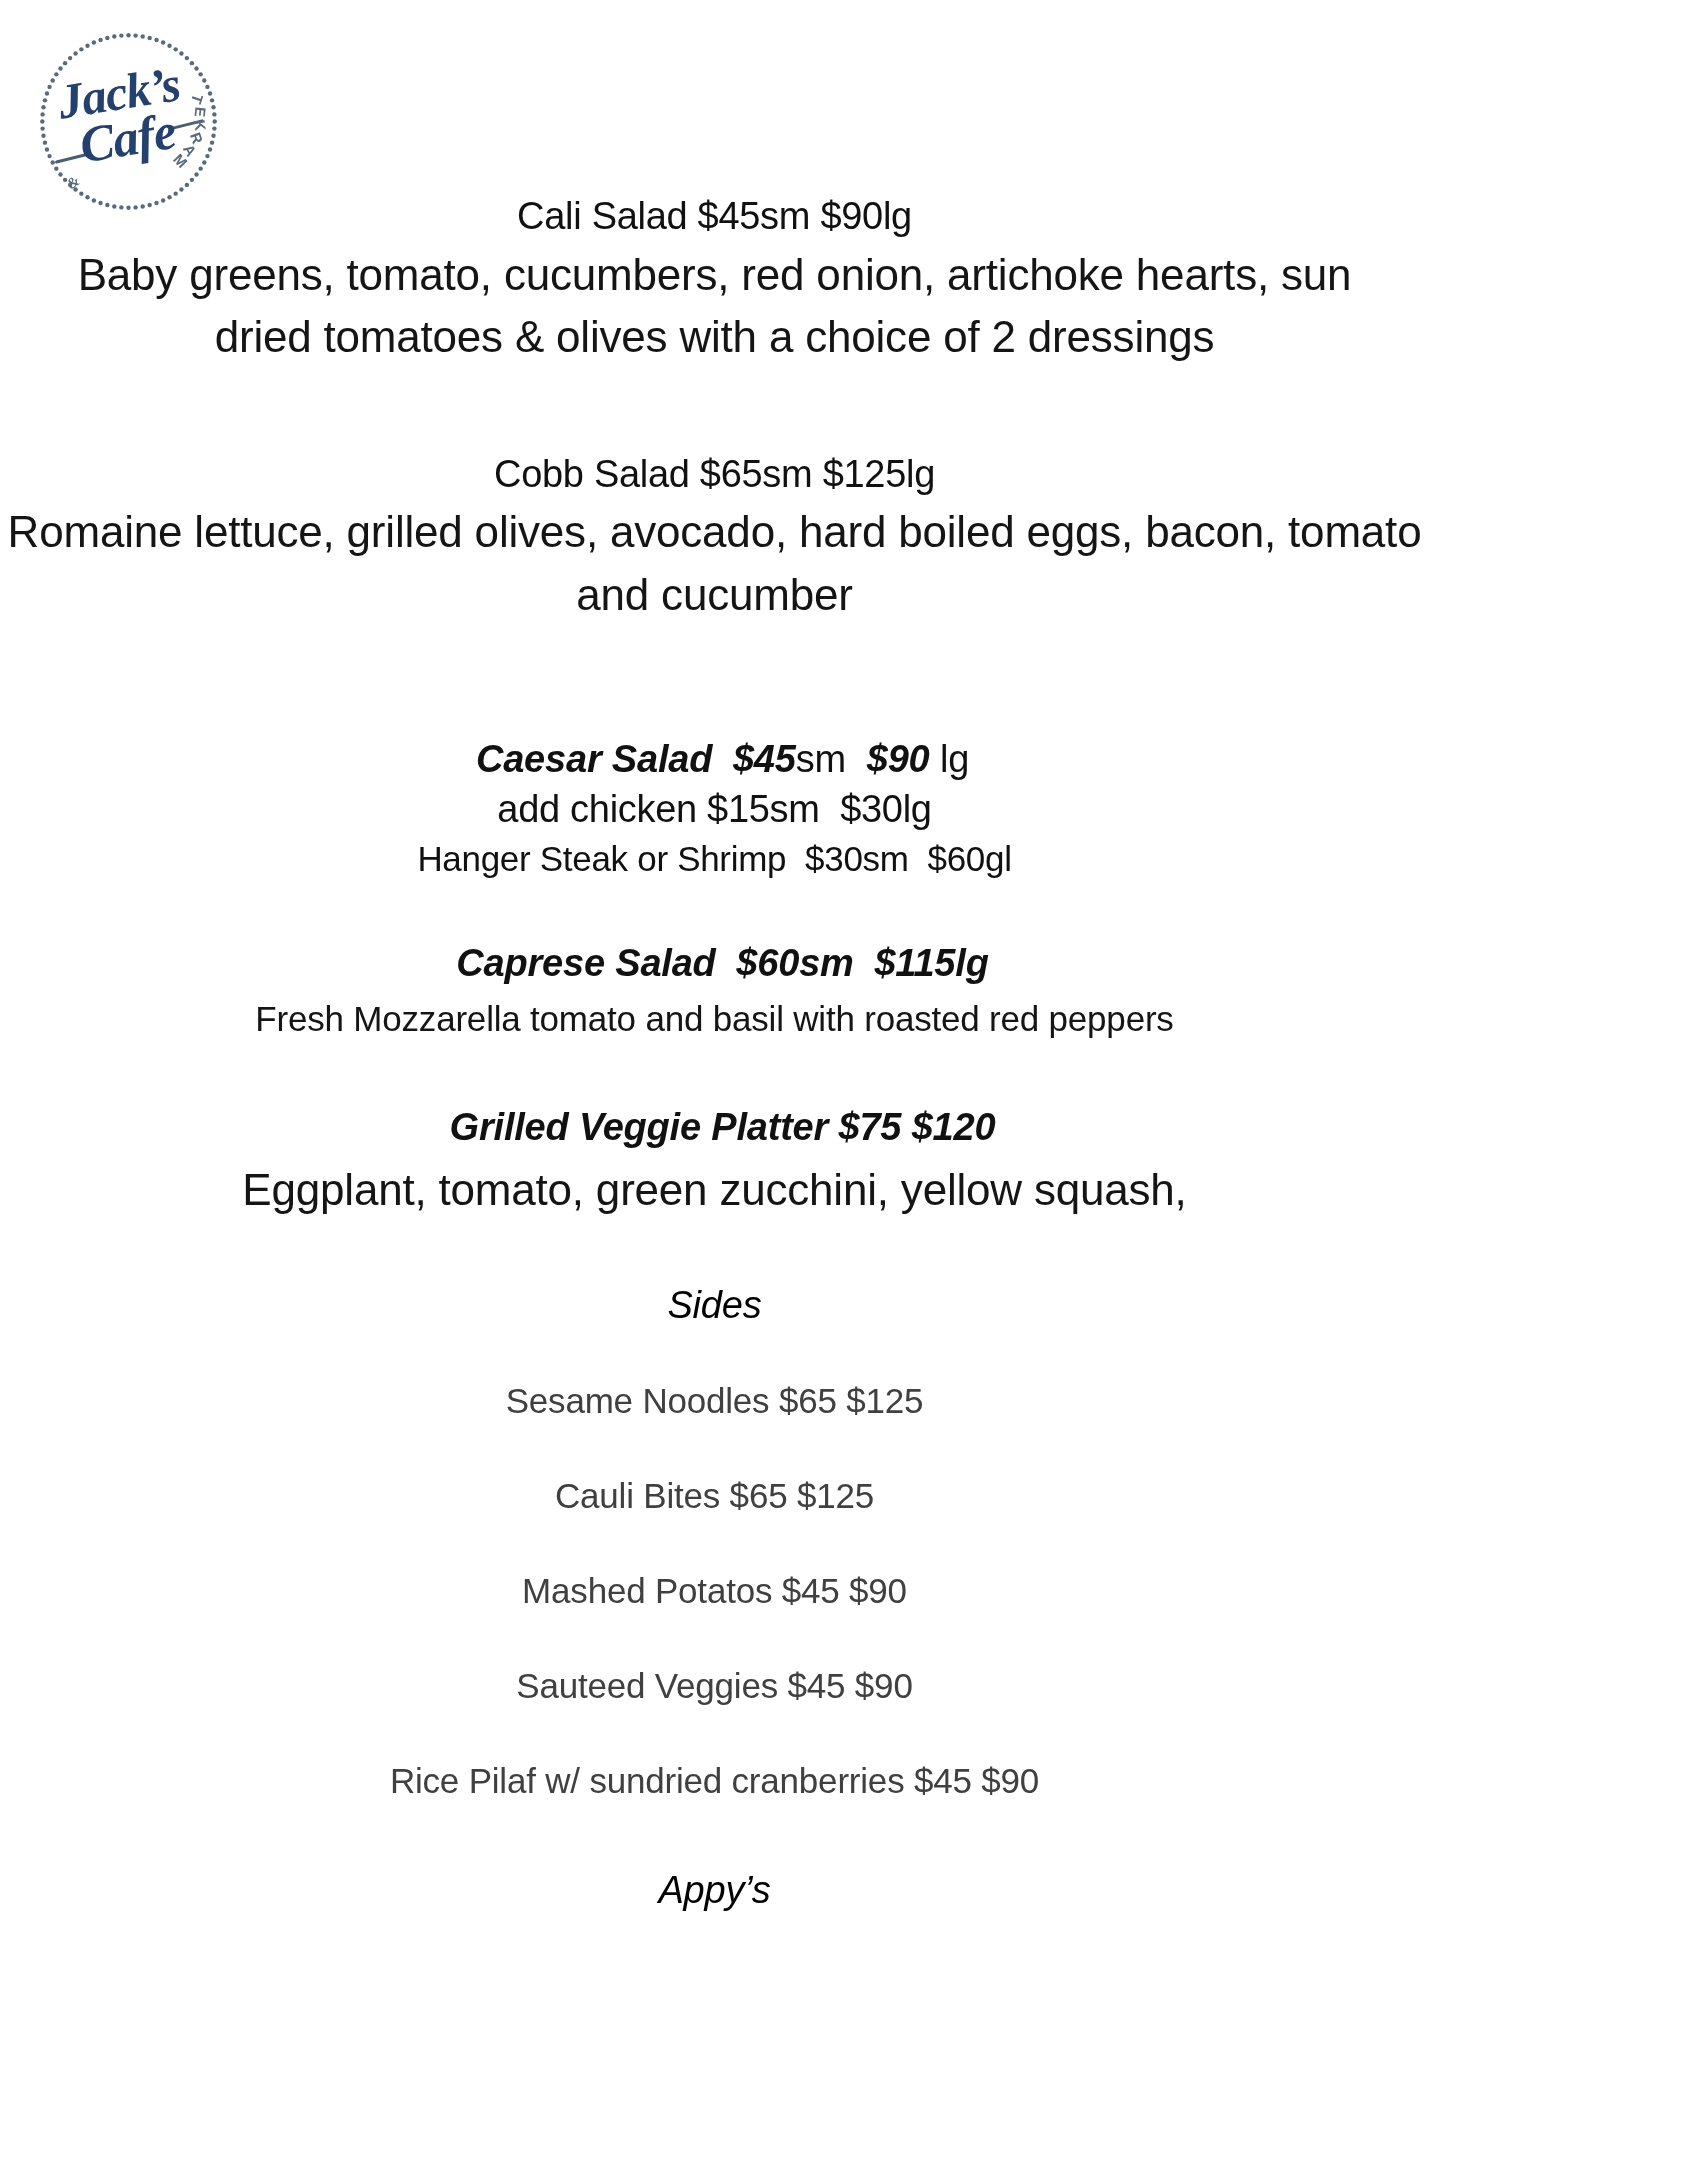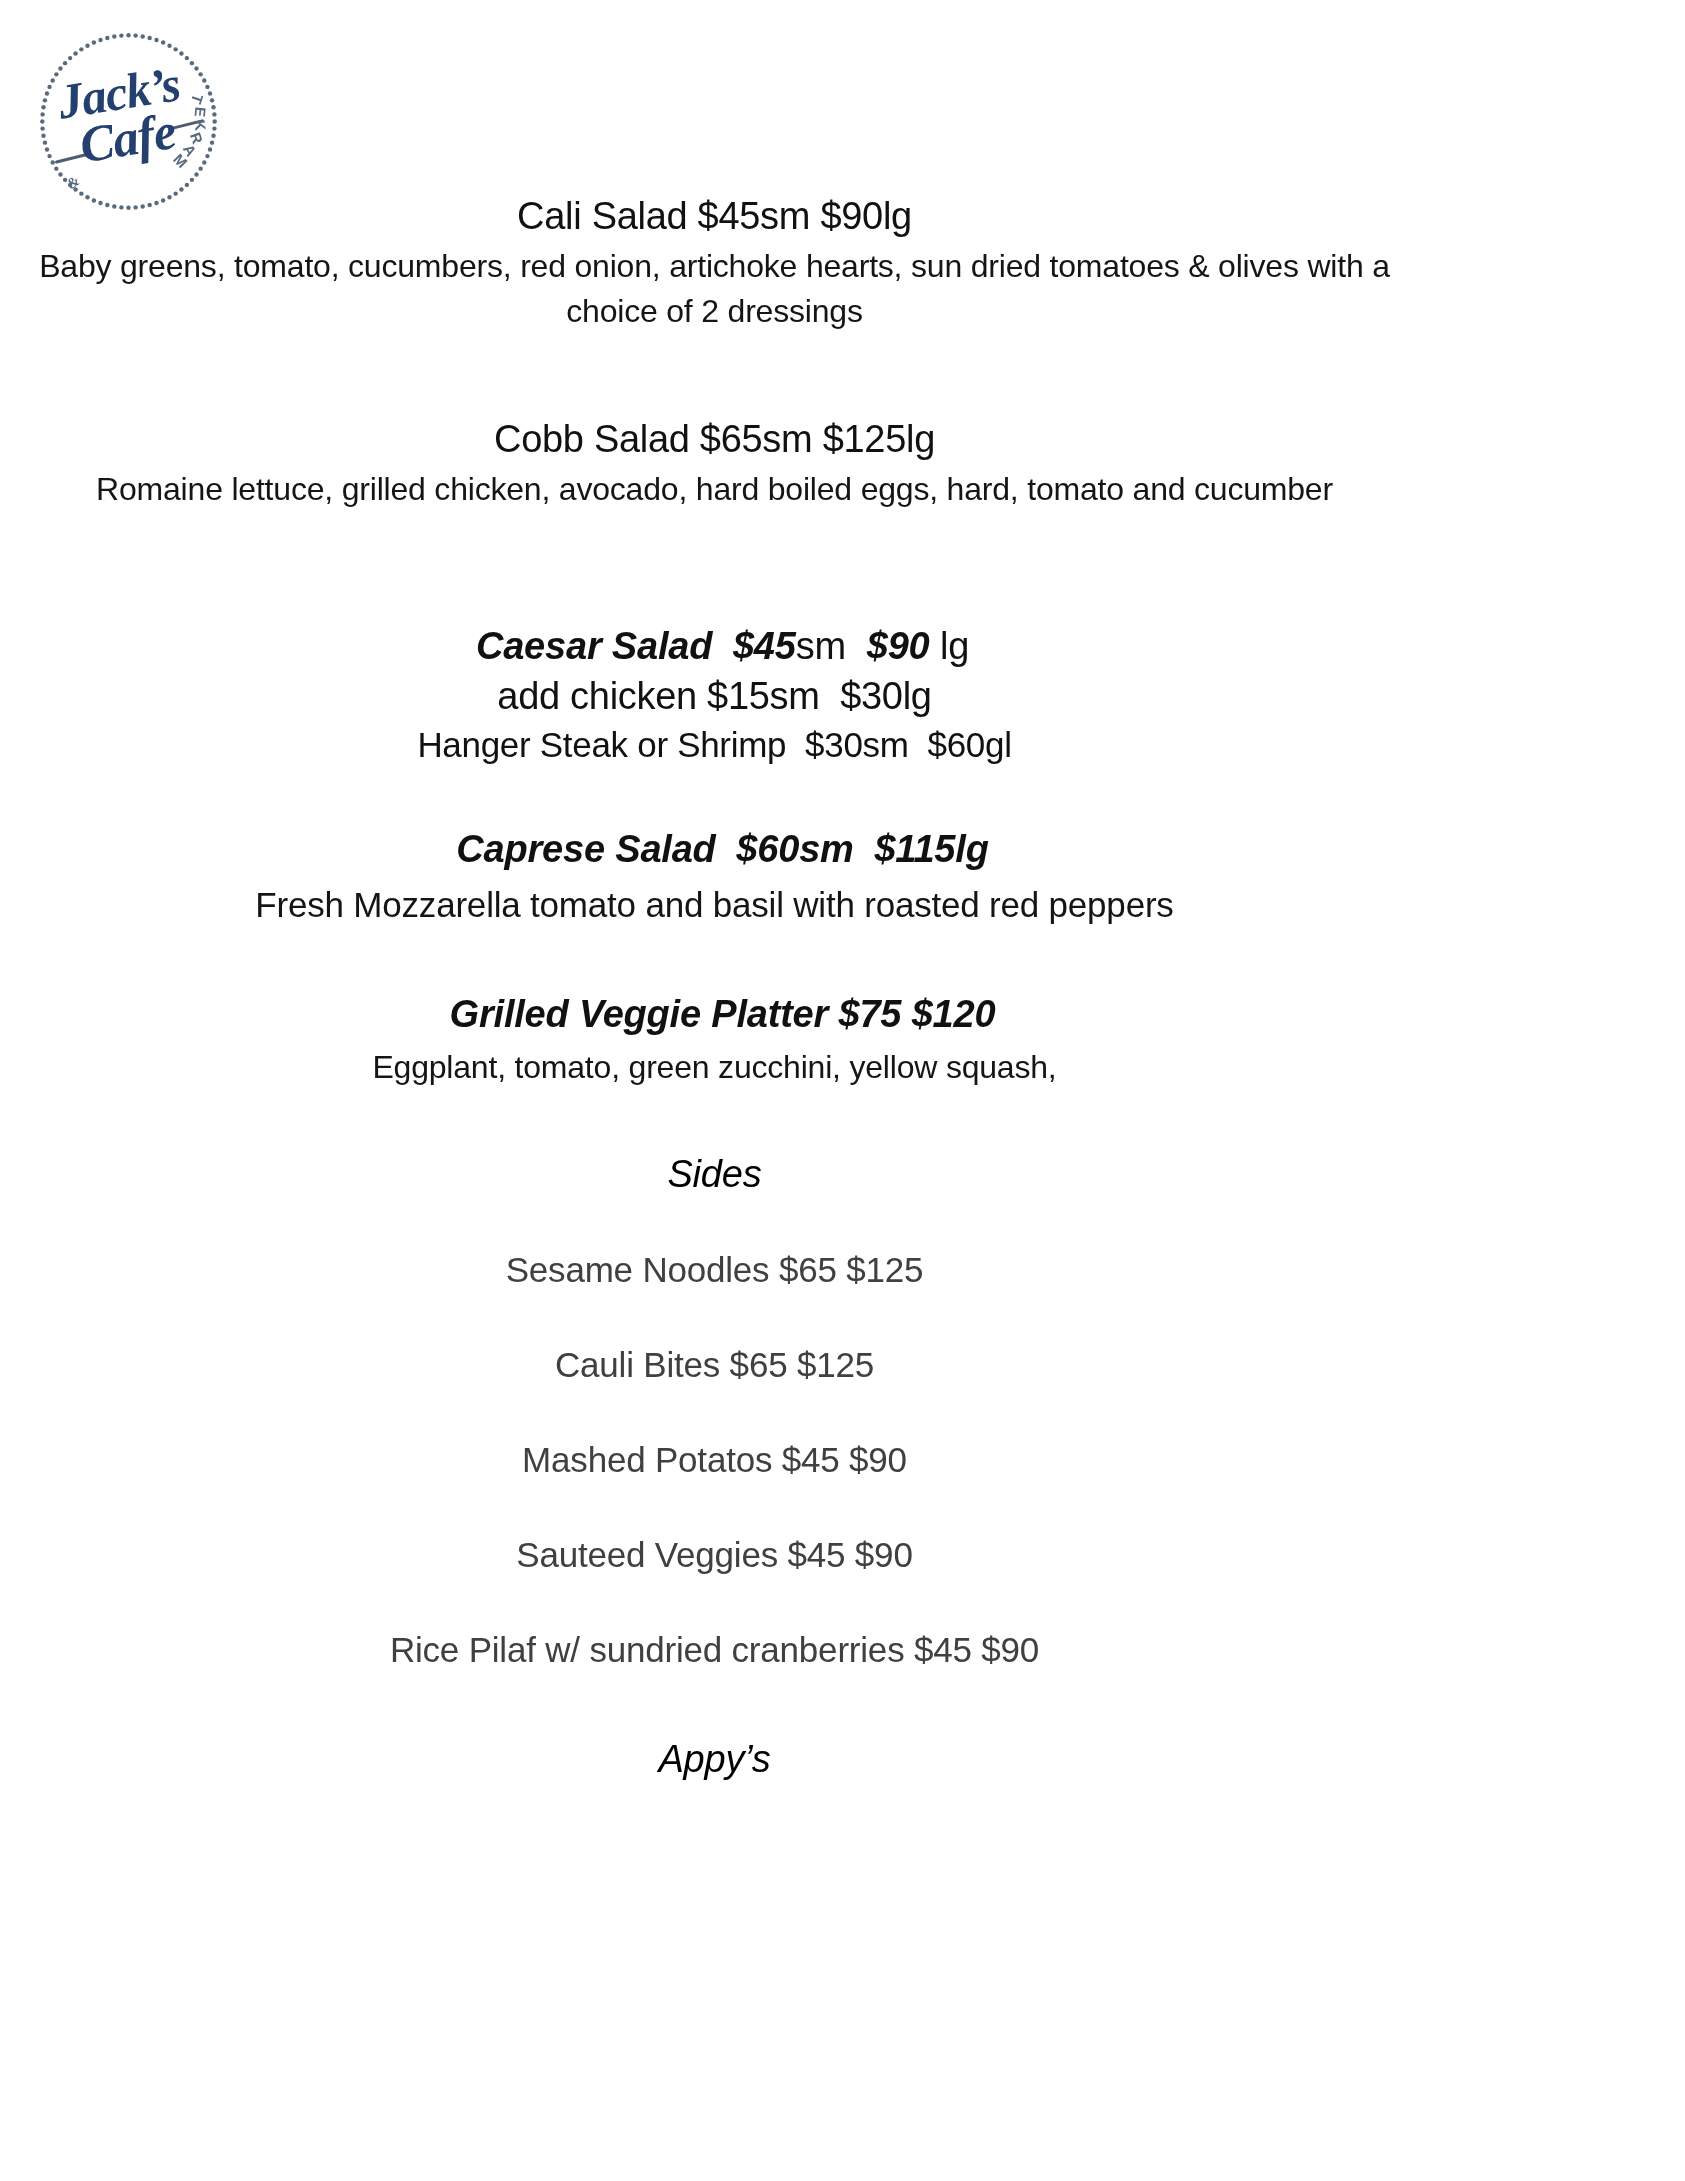--- a/index.html
+++ b/index.html
@@ -54,21 +54,21 @@
     font-style: italic;
     letter-spacing: -0.2px;
     margin-left: 16px;
   }
   .item-name .plain {
     font-weight: 400;
     font-style: normal;
   }
 
   .item-desc {
-    font-size: 32px;
+    font-size: 44px;
     line-height: 1.42;
     font-weight: 400;
     color: #151515;
     letter-spacing: -0.2px;
     max-width: 1369px;
     margin: 5.3px auto 0 auto;
     white-space: pre-wrap;
   }
 
   .section-heading {
@@ -204,21 +204,21 @@
 
   <section class="block">
     <div class="item-name">Cali Salad $45sm $90lg</div>
     <div class="item-desc">Baby greens, tomato, cucumbers, red onion, artichoke hearts, sun dried tomatoes &amp; olives with a choice of 2 dressings</div>
   </section>
 
   <div class="sp-96"></div>
 
   <section class="block">
     <div class="item-name">Cobb Salad $65sm $125lg</div>
-    <div class="item-desc" style="max-width:1492px">Romaine lettuce, grilled chicken, avocado, hard boiled eggs, hard, tomato and cucumber</div>
+    <div class="item-desc" style="max-width:1492px">Romaine lettuce, grilled olives, avocado, hard boiled eggs, bacon, tomato and cucumber</div>
   </section>
 
   <div class="sp-128"></div>
 
   <section class="block">
     <div class="item-name em"><span>Caesar Salad  $45</span><span class="plain">sm  </span><span>$90</span><span class="plain"> lg</span></div>
     <div class="item-name" style="font-size:38px;margin-top:7px">add chicken $15sm  $30lg</div>
     <div class="item-name" style="font-size:35px;margin-top:7px">Hanger Steak or Shrimp  $30sm  $60gl</div>
   </section>
 

